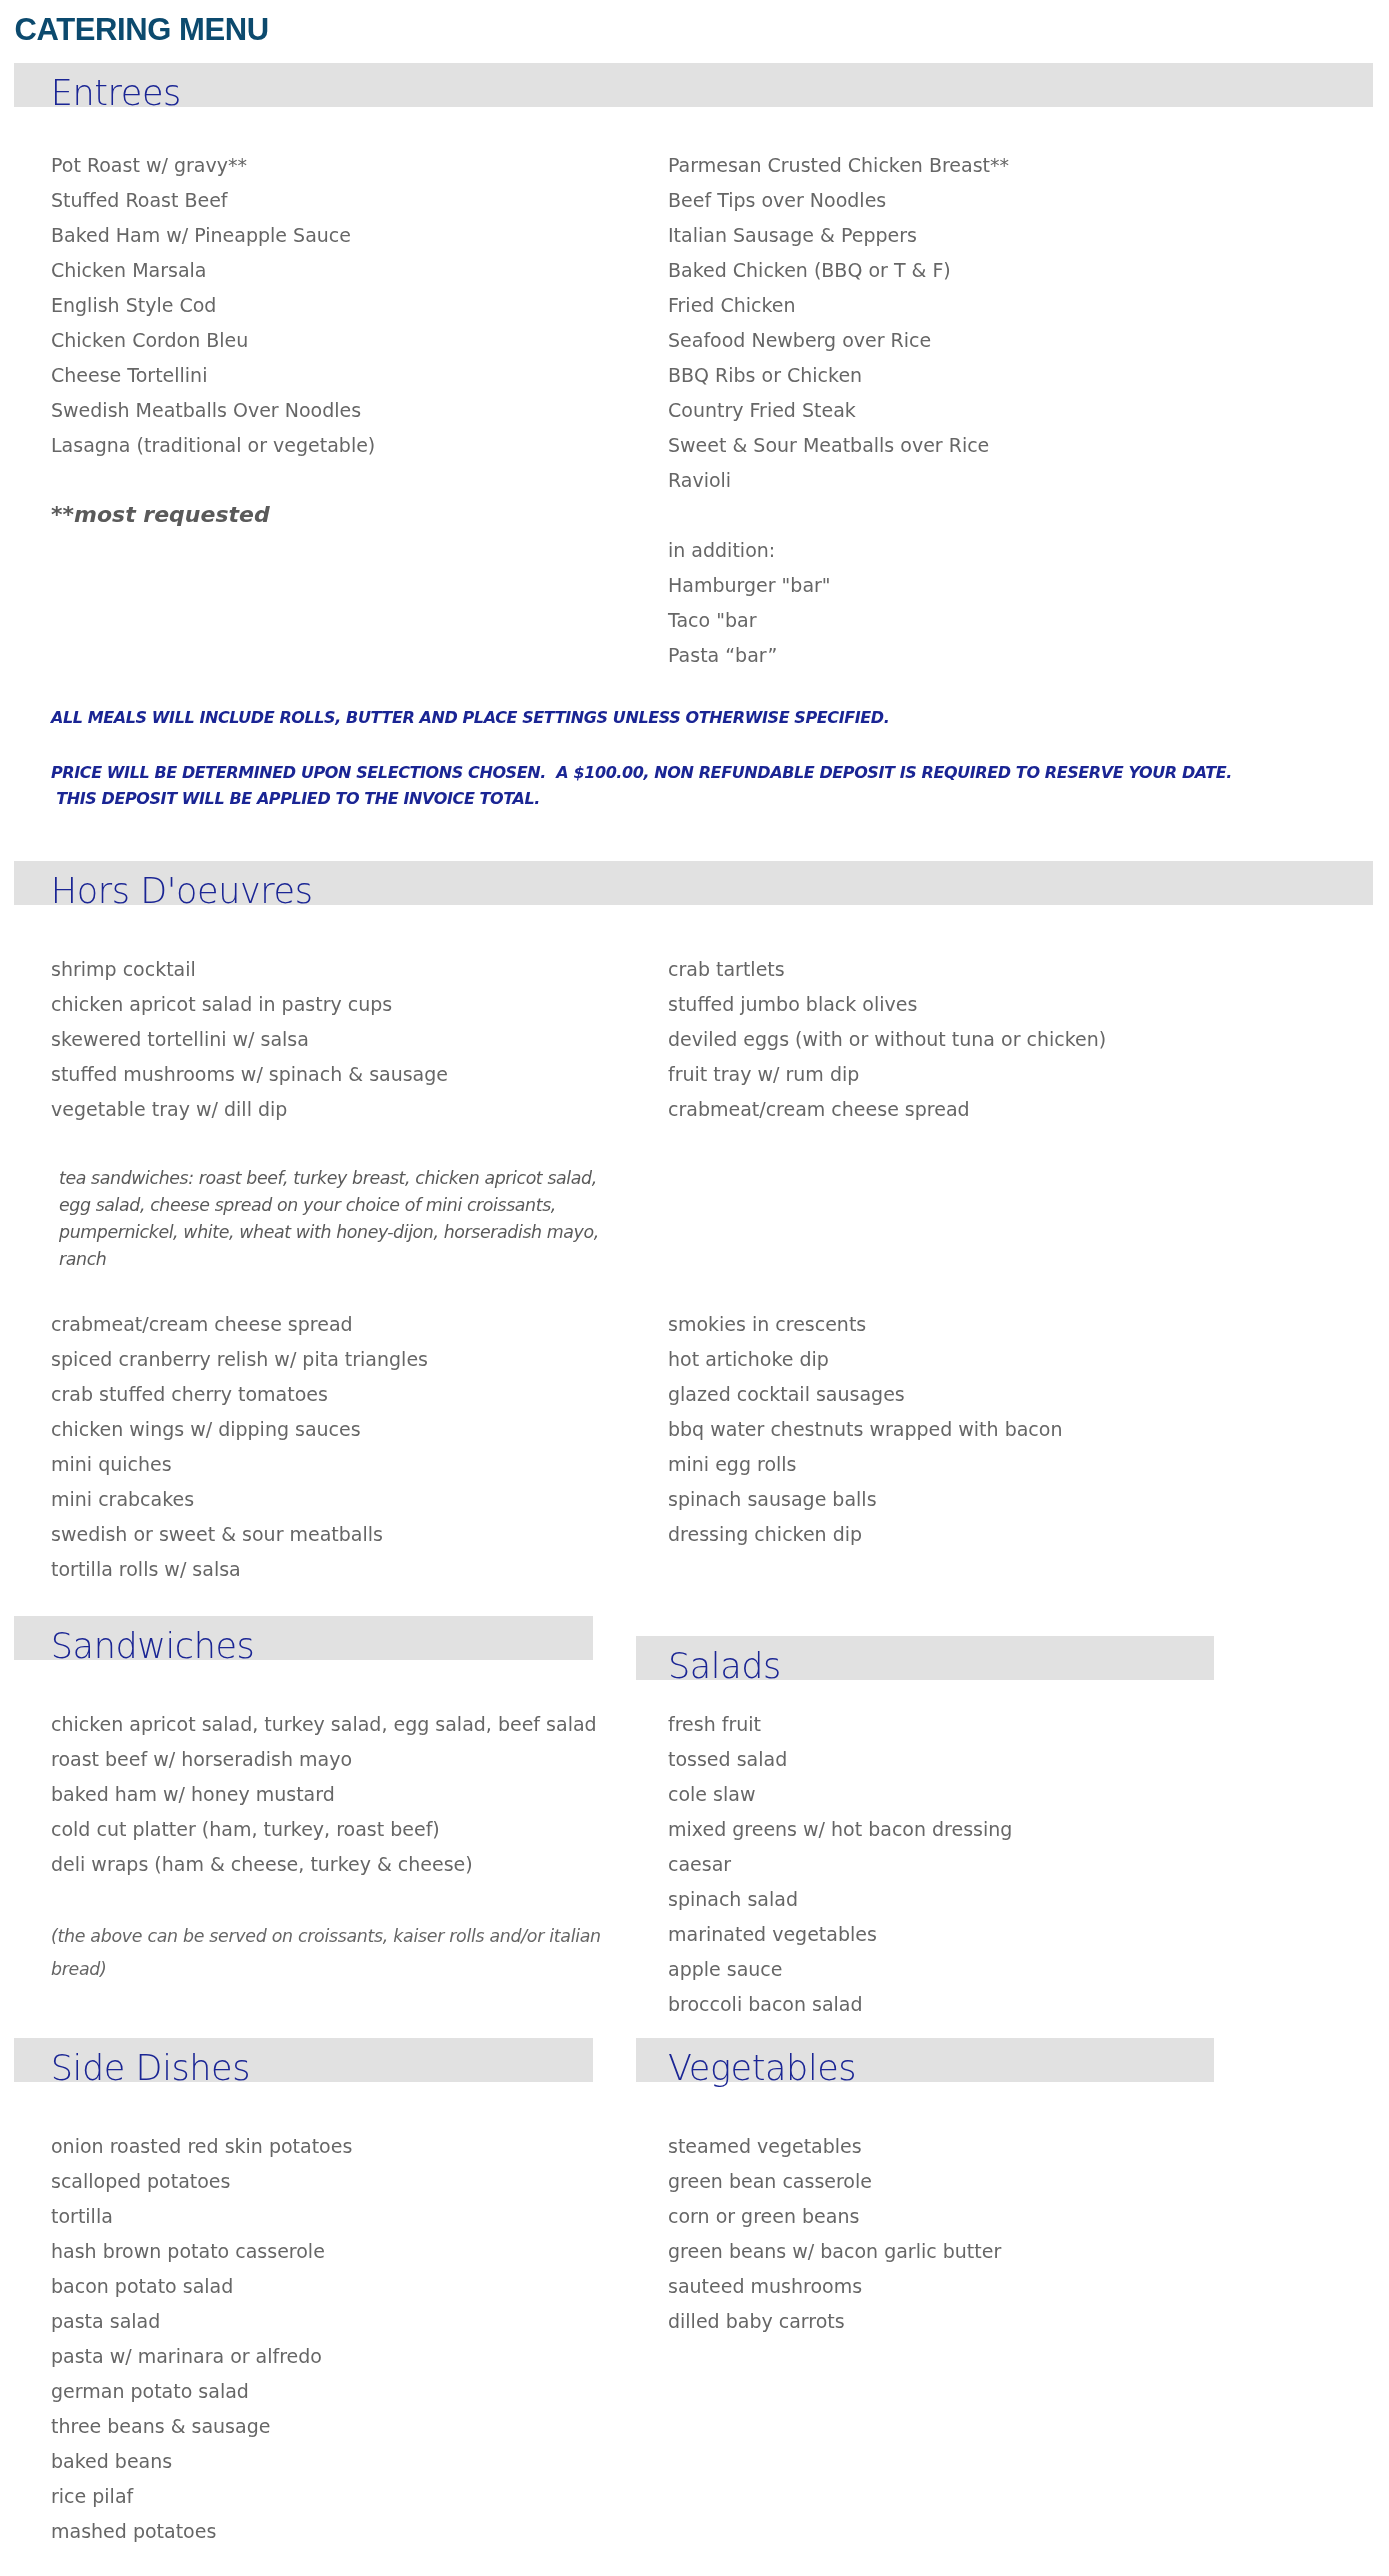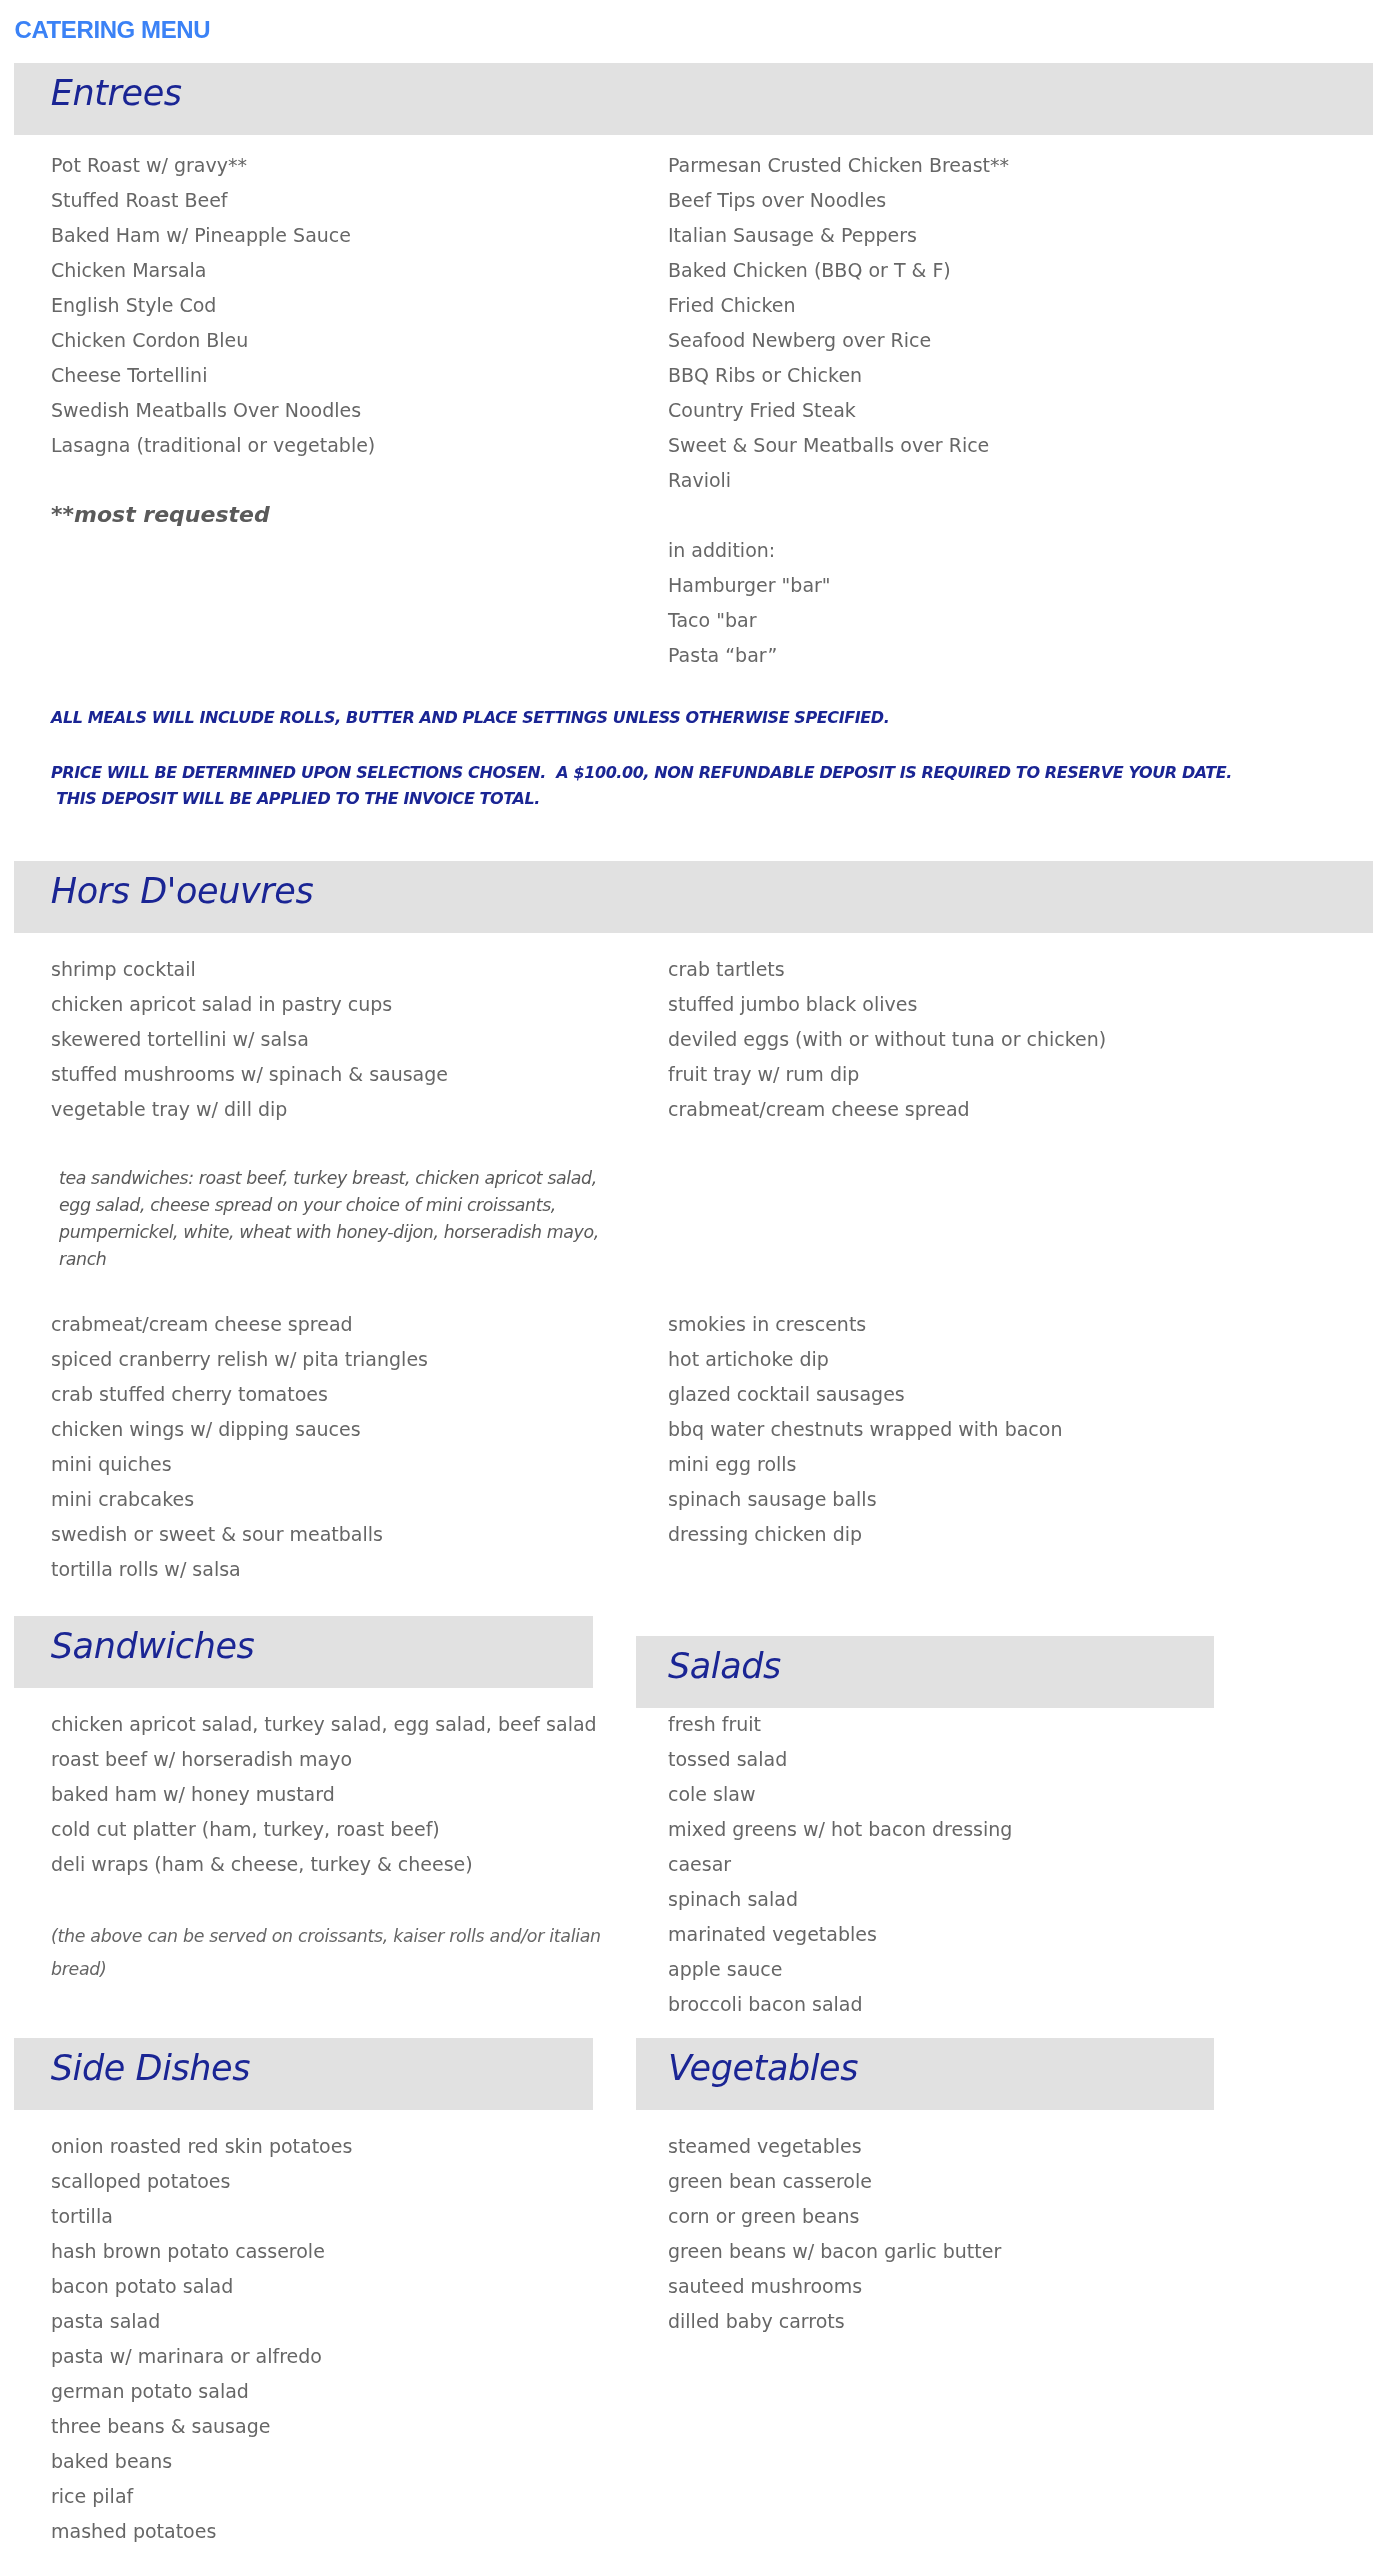--- a/index.html
+++ b/index.html
@@ -1,21 +1,21 @@
 <!DOCTYPE html>
 <html style="font-size:11.6px"><head>
 <meta charset="utf-8">
 <style>
   html, body { margin: 0; padding: 0; background: #ffffff; }
   body { width: 1390px; height: 2576px; position: relative; overflow: hidden;
          font-family: "Liberation Sans", "DejaVu Sans", sans-serif; }
   .title { position: absolute; left: 14.5px; top: 8.7px; margin: 0;
            font-family: "Liberation Sans", sans-serif; font-weight: 700;
-           font-size: 24px; letter-spacing: -0.4px; color: #3b82f6; line-height: 41px; }
-  .band { position: absolute; background: #e1e1e1; height: 72px; font-style: italic; }
+           font-size: 31px; letter-spacing: -0.4px; color: #0c4a6e; line-height: 41px; }
+  .band { position: absolute; background: #e1e1e1; height: 44px; }
   .band h2 { margin: 0; position: absolute; left: 37px; top: 0; line-height: 60px;
              font-family: "DejaVu Sans", sans-serif; font-weight: 300;
              font-size: 35px; color: #1a2594; letter-spacing: -0.4px; }
   .col { position: absolute; margin: 0; padding: 0; list-style: none; }
   .col li { font-family: "DejaVu Sans", sans-serif; font-size: 19px; line-height: 35px;
             color: #666666; white-space: nowrap; height: 35px; }
   .col li.blank { visibility: hidden; }
   .em-note { position: absolute; margin: 0; font-family: "DejaVu Sans", sans-serif;
              font-style: italic; font-weight: 700; font-size: 22px; color: #5a5a5a; }
   .blue-note { position: absolute; margin: 0; font-family: "DejaVu Sans", sans-serif;

